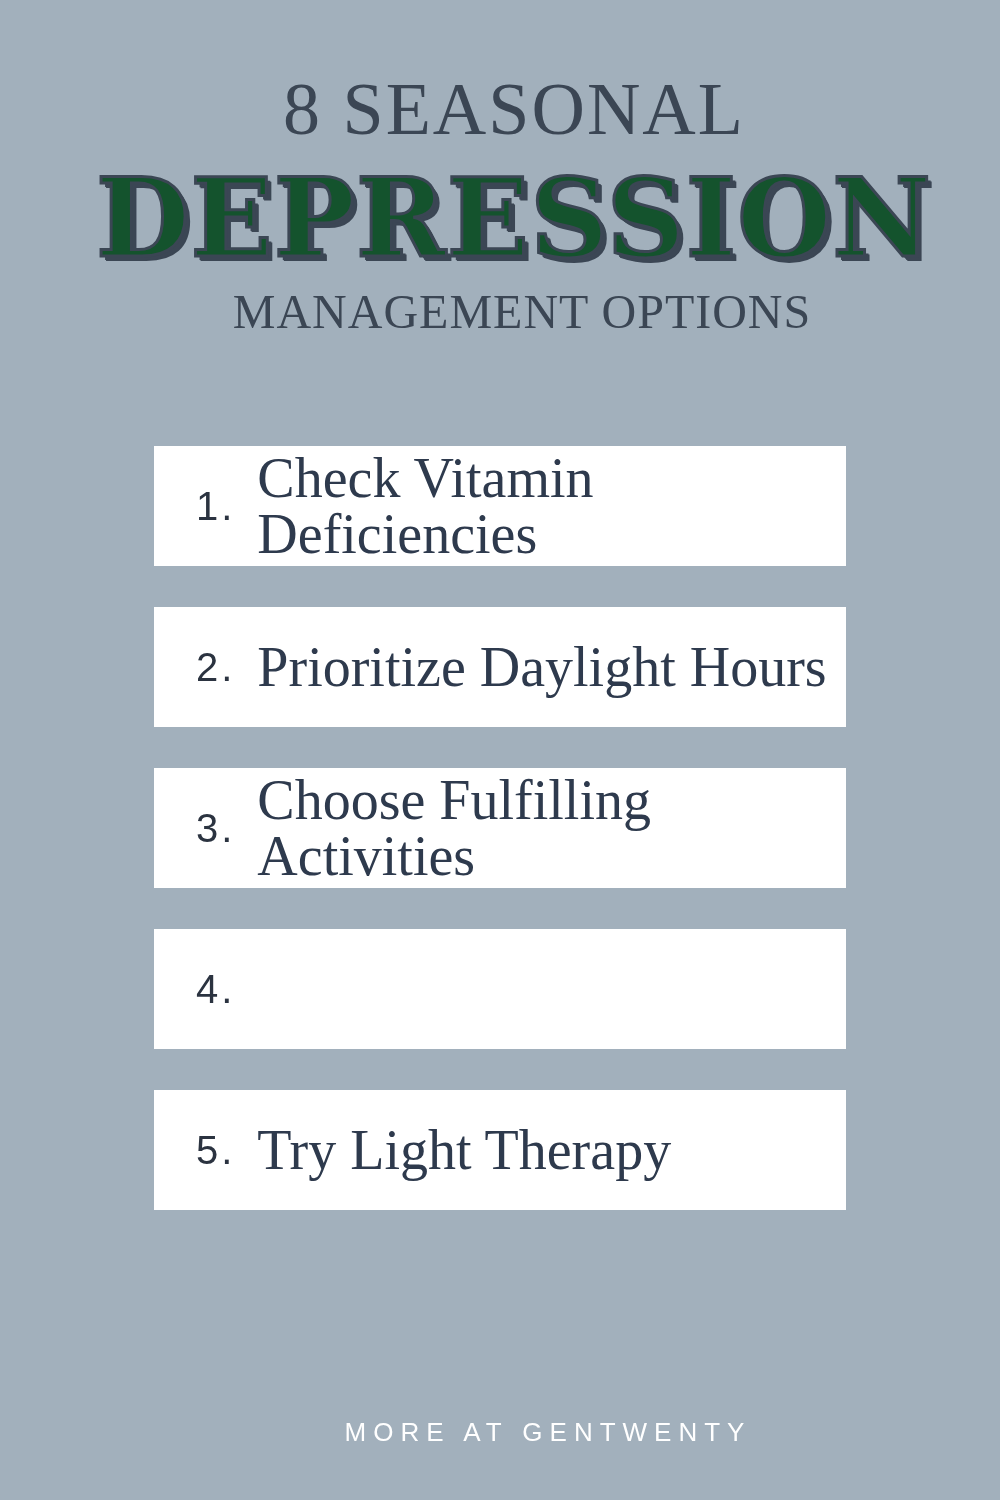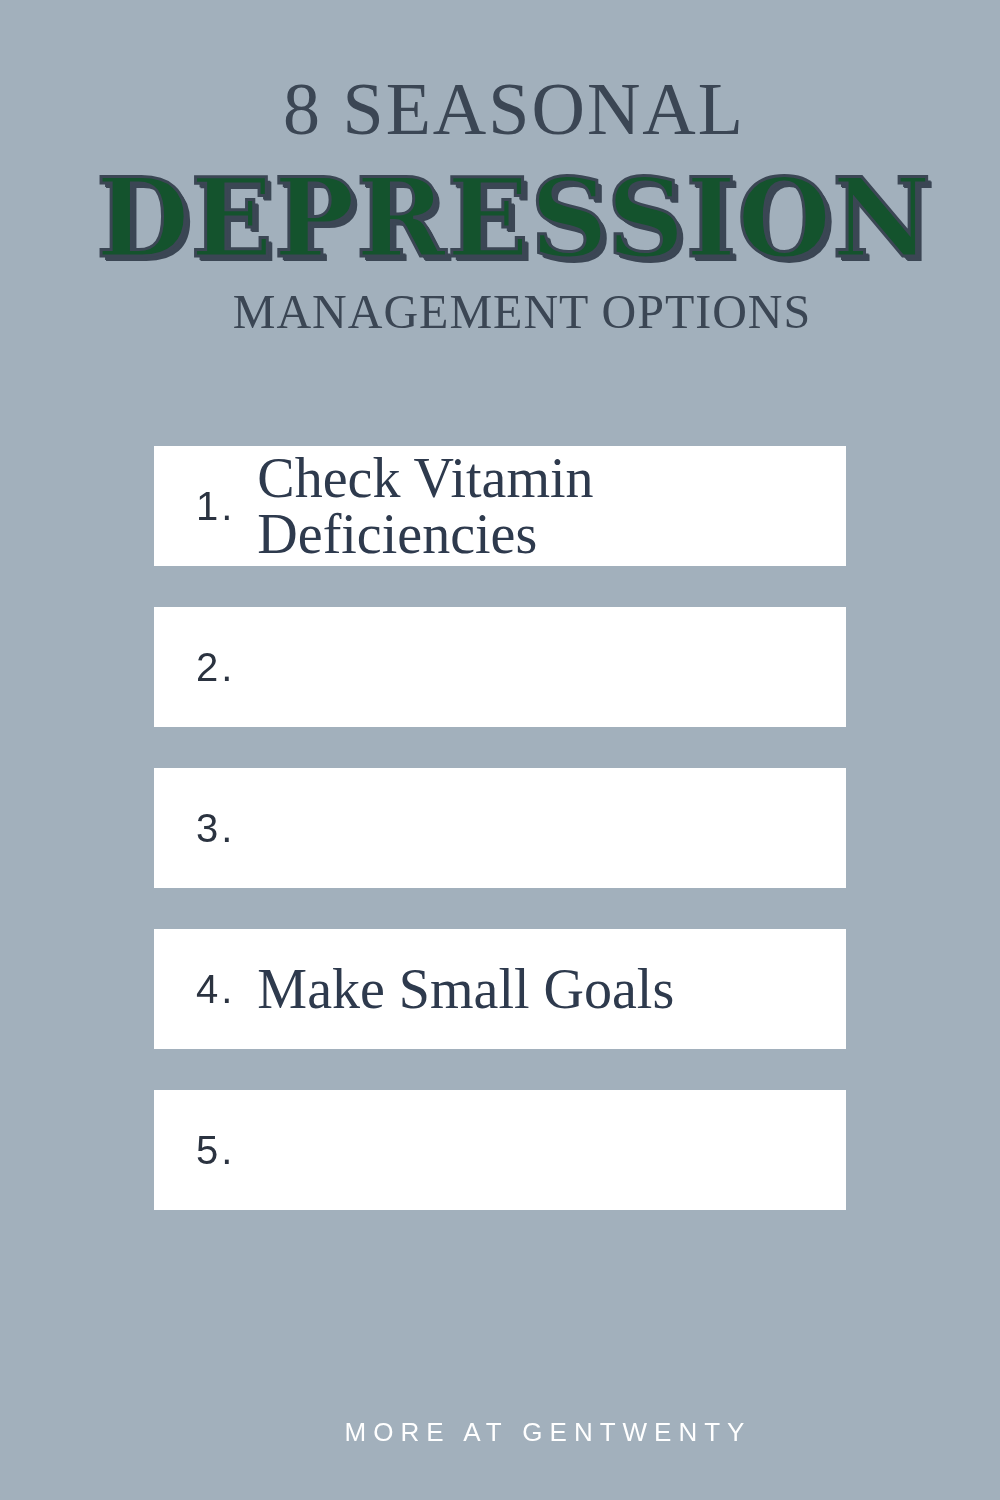--- a/index.html
+++ b/index.html
@@ -127,32 +127,34 @@
 
   <div class="list">
 
     <div class="list-item">
       <span class="item-num">1.</span>
       <span class="item-text">Check Vitamin Deficiencies</span>
     </div>
 
     <div class="list-item">
       <span class="item-num">2.</span>
+      <span class="item-text">Prioritize Daylight Hours</span>
     </div>
 
     <div class="list-item">
       <span class="item-num">3.</span>
+      <span class="item-text">Choose Fulfilling Activities</span>
     </div>
 
     <div class="list-item">
       <span class="item-num">4.</span>
-      <span class="item-text">Make Small Goals</span>
     </div>
 
     <div class="list-item">
       <span class="item-num">5.</span>
+      <span class="item-text">Try Light Therapy</span>
     </div>
 
   </div>
 
   <div class="footer">More at GenTwenty</div>
 
 </div>
 
 </body></html>

